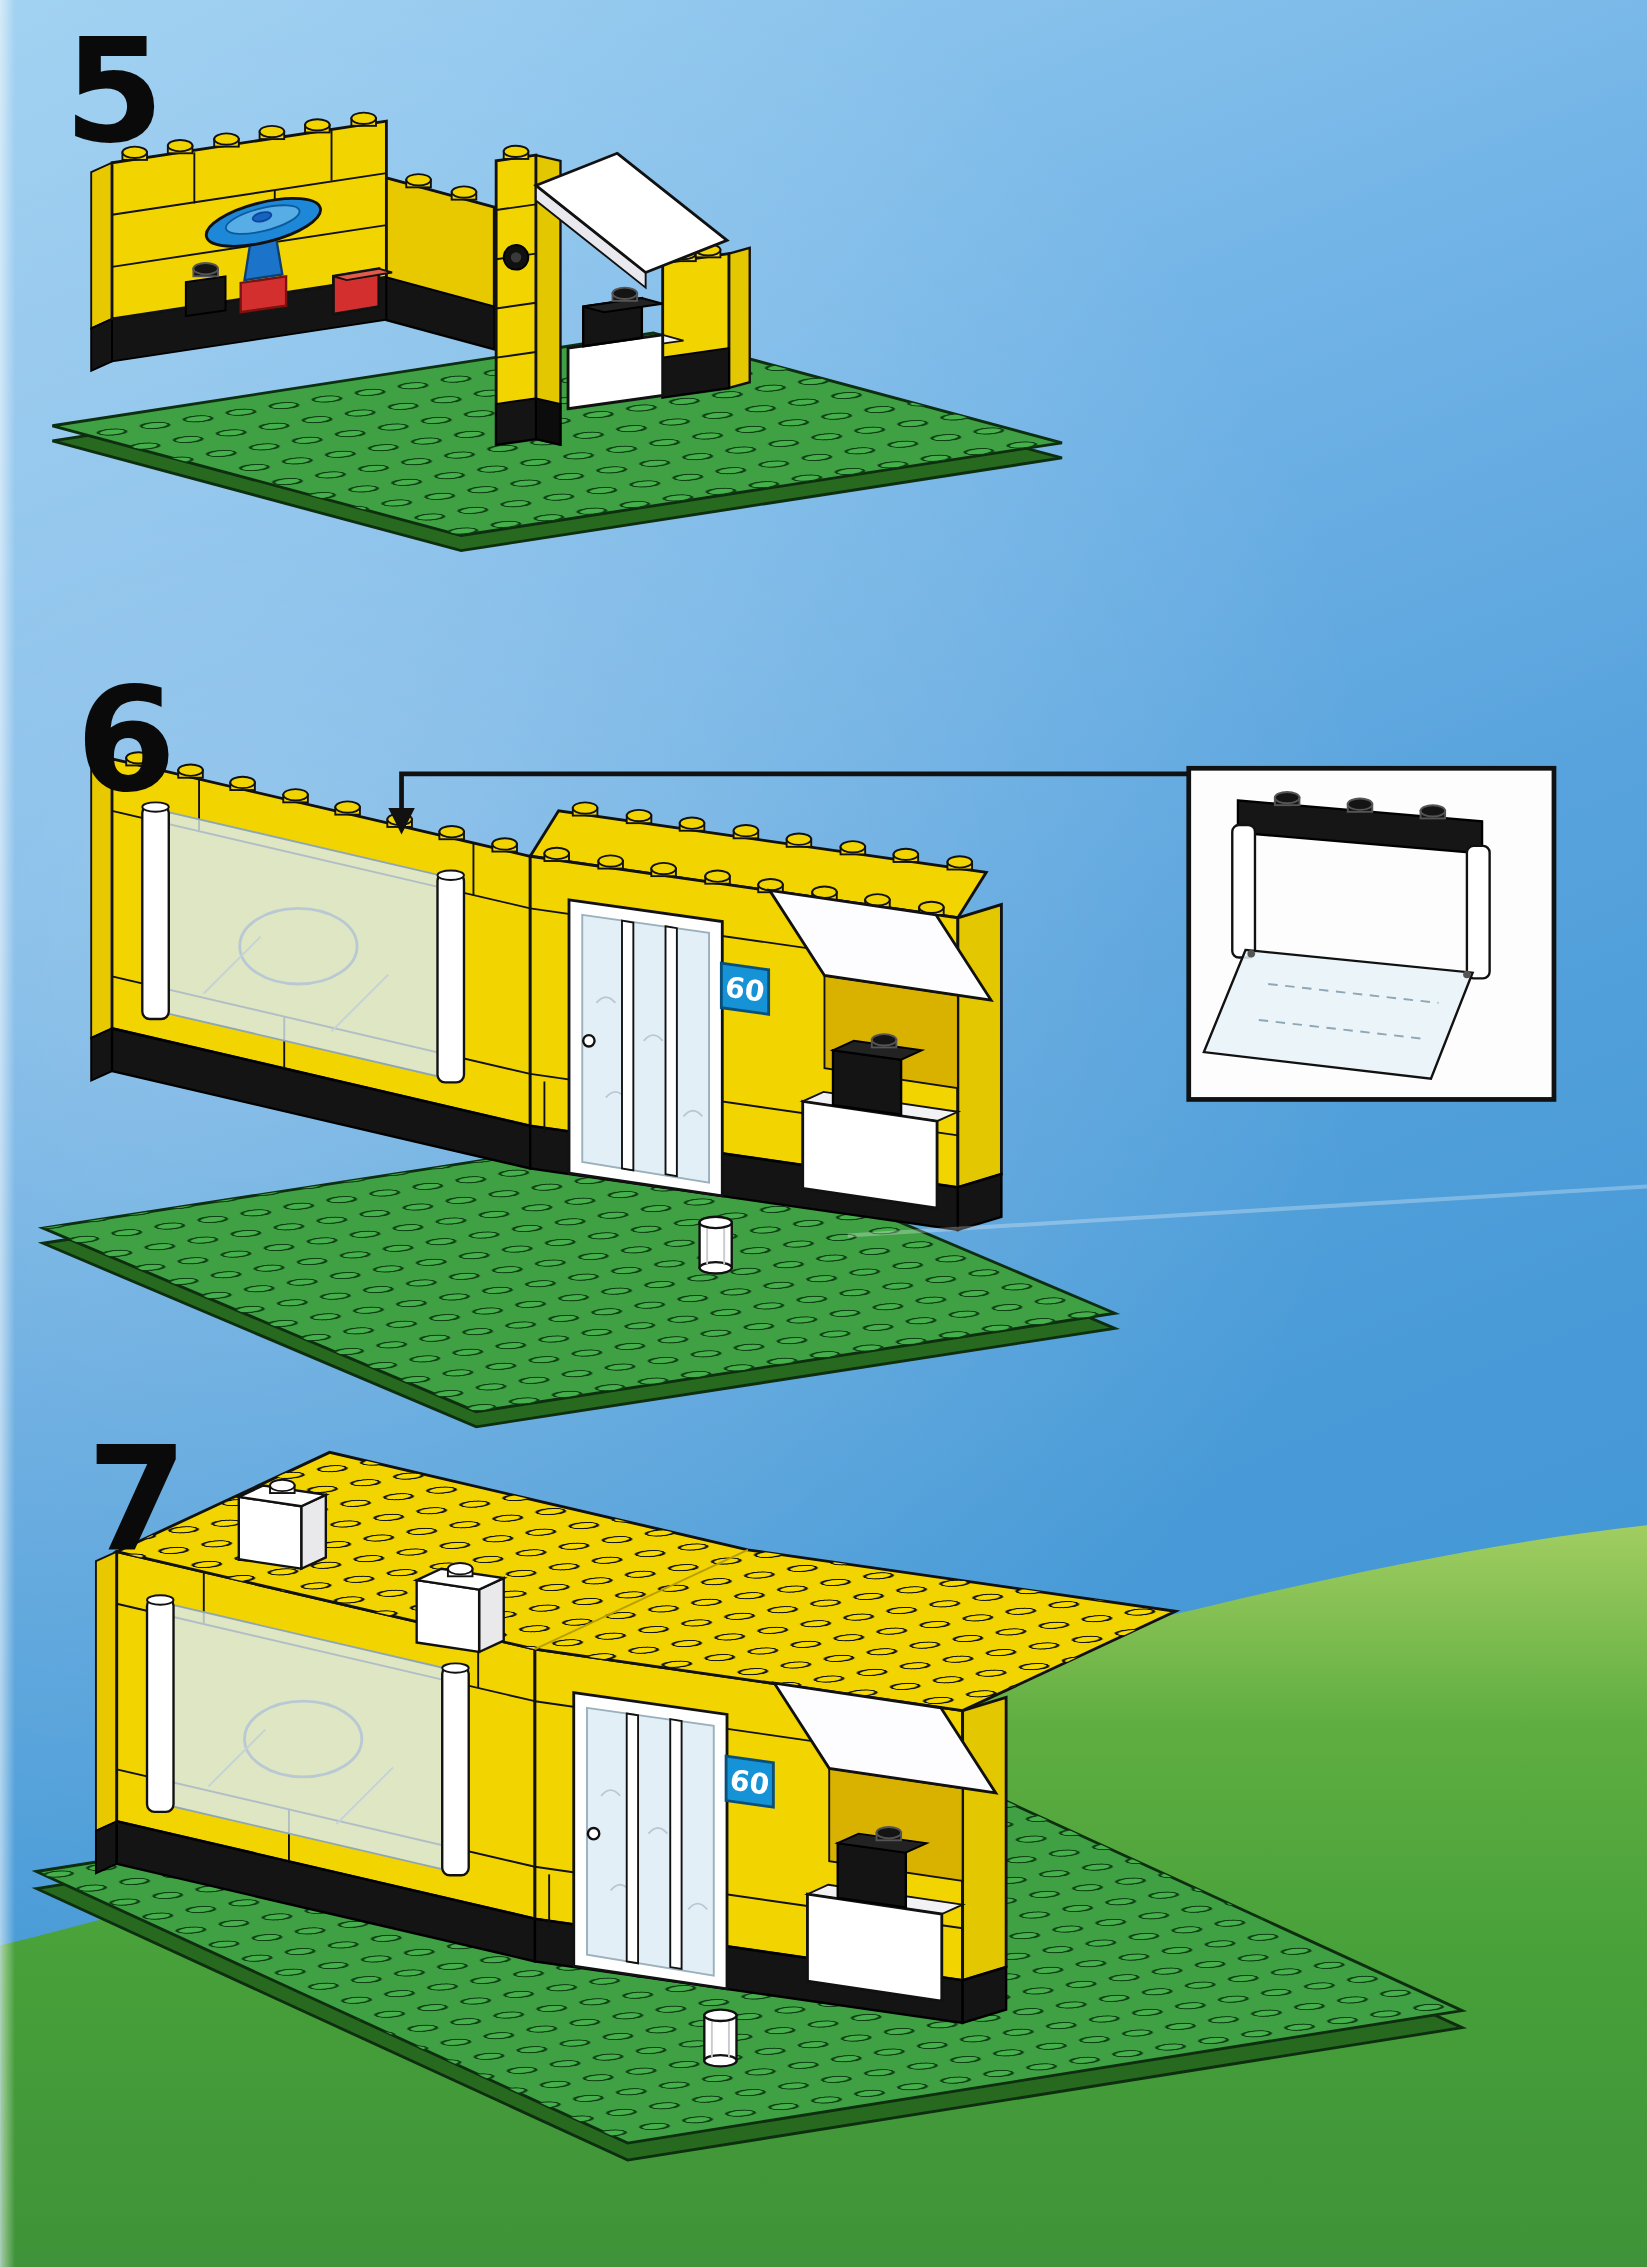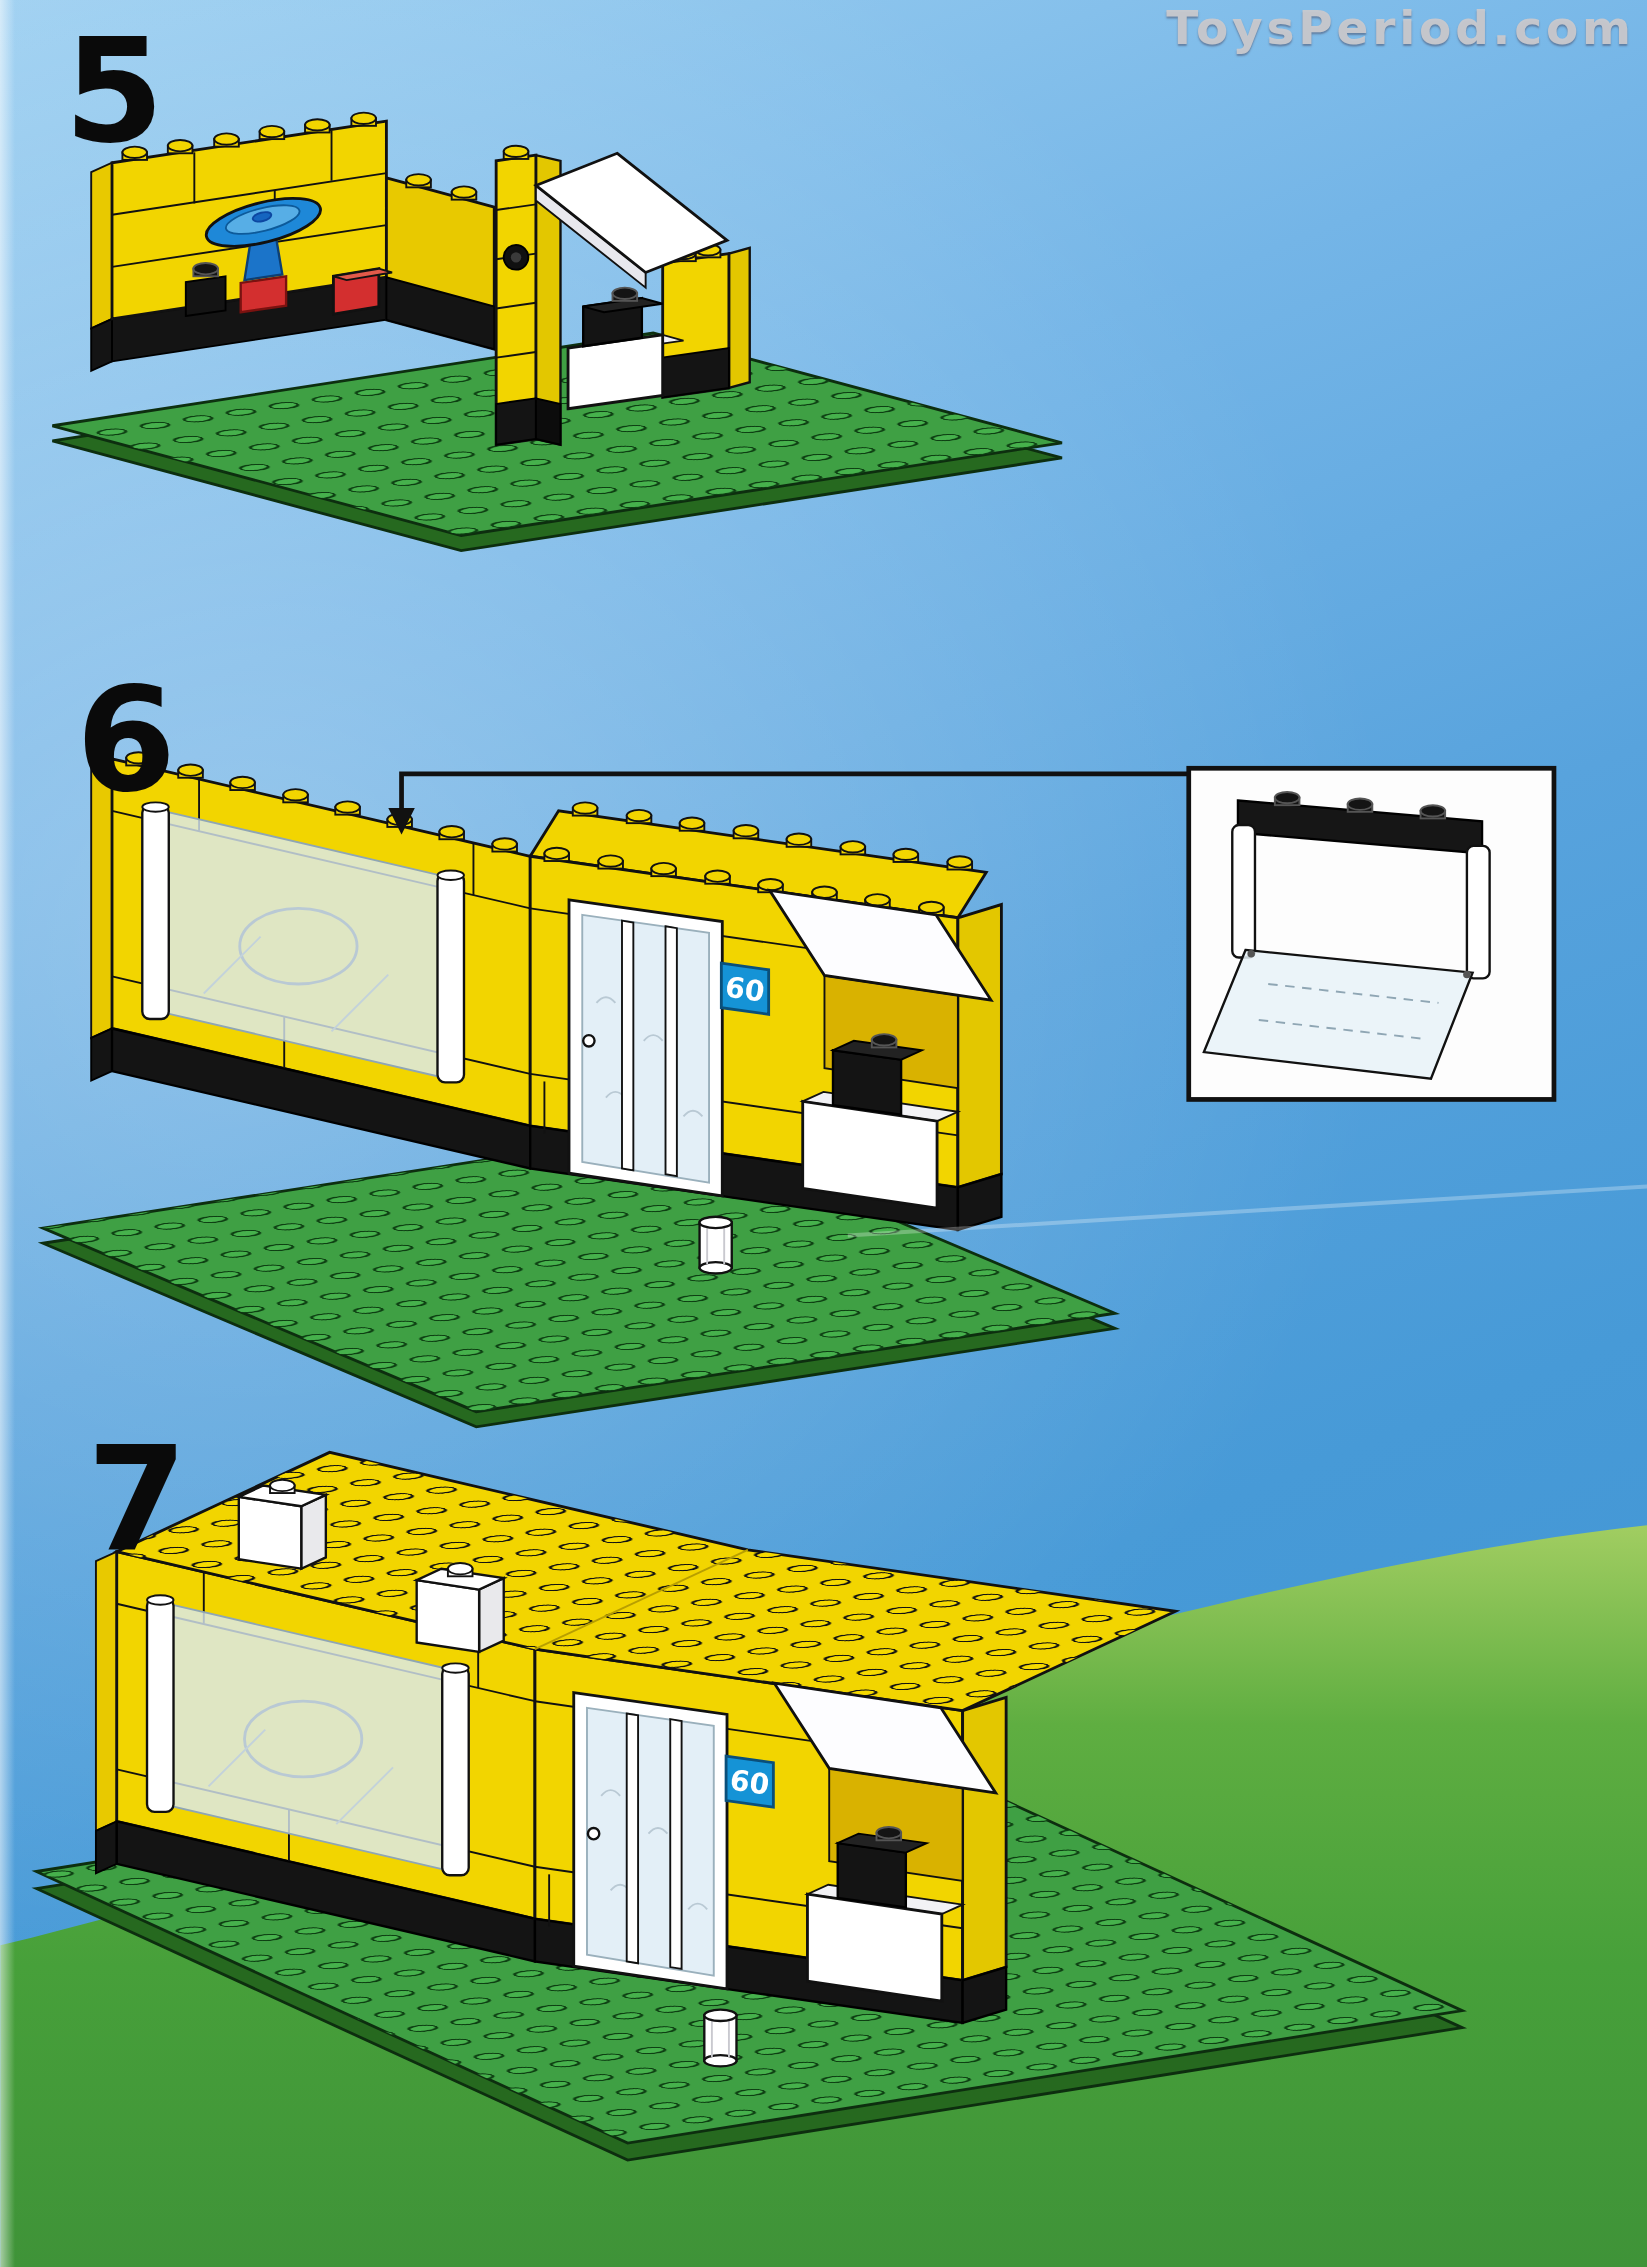--- a/index.html
+++ b/index.html
@@ -371,21 +371,20 @@
           <polygon points="744,2130 778,2130 778,2178 744,2178" fill="#fff" stroke="#111" stroke-width="2.5"></polygon>
           <ellipse cx="761" cy="2178" rx="17" ry="6" fill="#fff" stroke="#111" stroke-width="2.5"></ellipse>
           <line x1="752" y1="2134" x2="752" y2="2174" stroke="#c9c9cf" stroke-width="2"></line>
           <line x1="770" y1="2134" x2="770" y2="2174" stroke="#c9c9cf" stroke-width="2"></line>
           <ellipse cx="761" cy="2130" rx="17" ry="6" fill="#fff" stroke="#111" stroke-width="2.5"></ellipse>
         </g>
       </g>
     </g>
   </svg>
 
-  <div class="watermark">ToysPeriod.com</div>
   <div class="step-number num5">5</div>
   <div class="step-number num6">6</div>
   <div class="step-number num7">7</div>
 
   <div class="scan-edge"></div>
   <div class="crease"></div>
 </div>
 
 
 </body></html>

